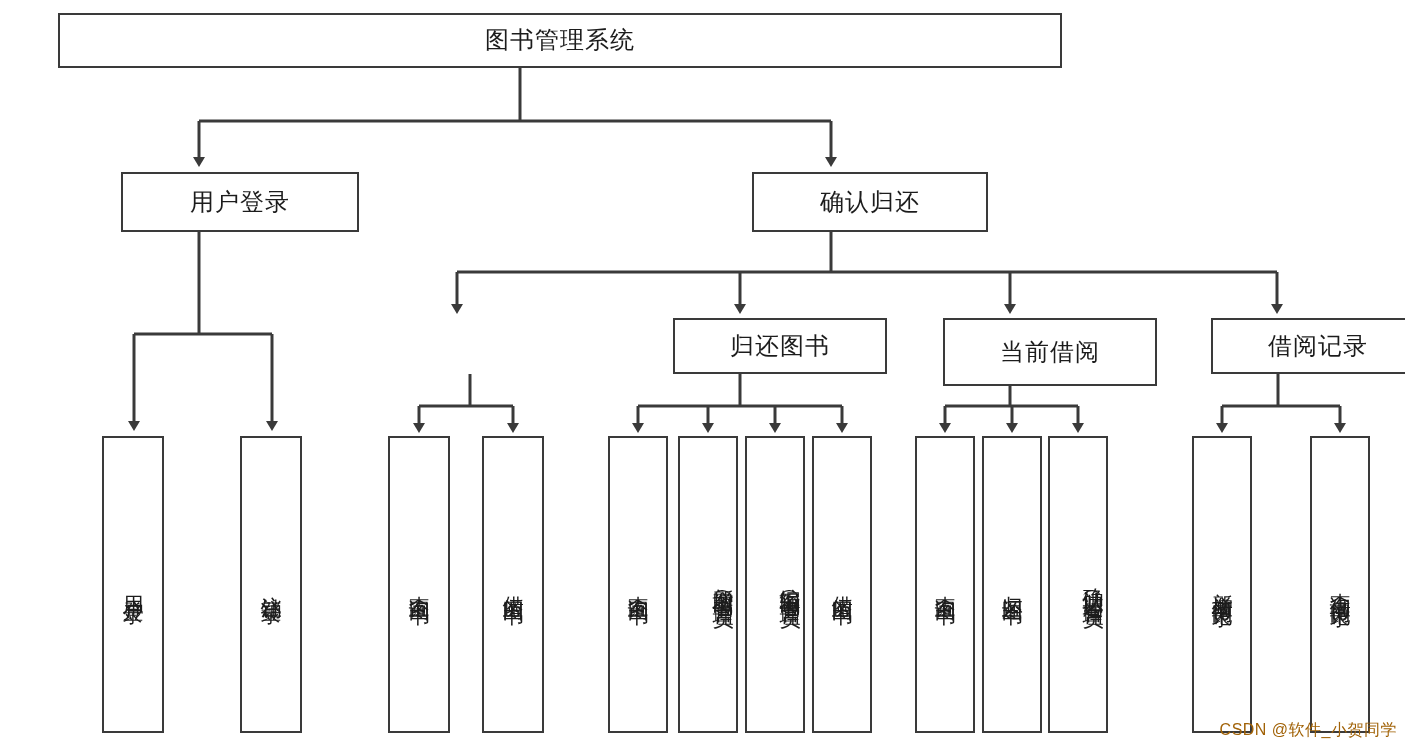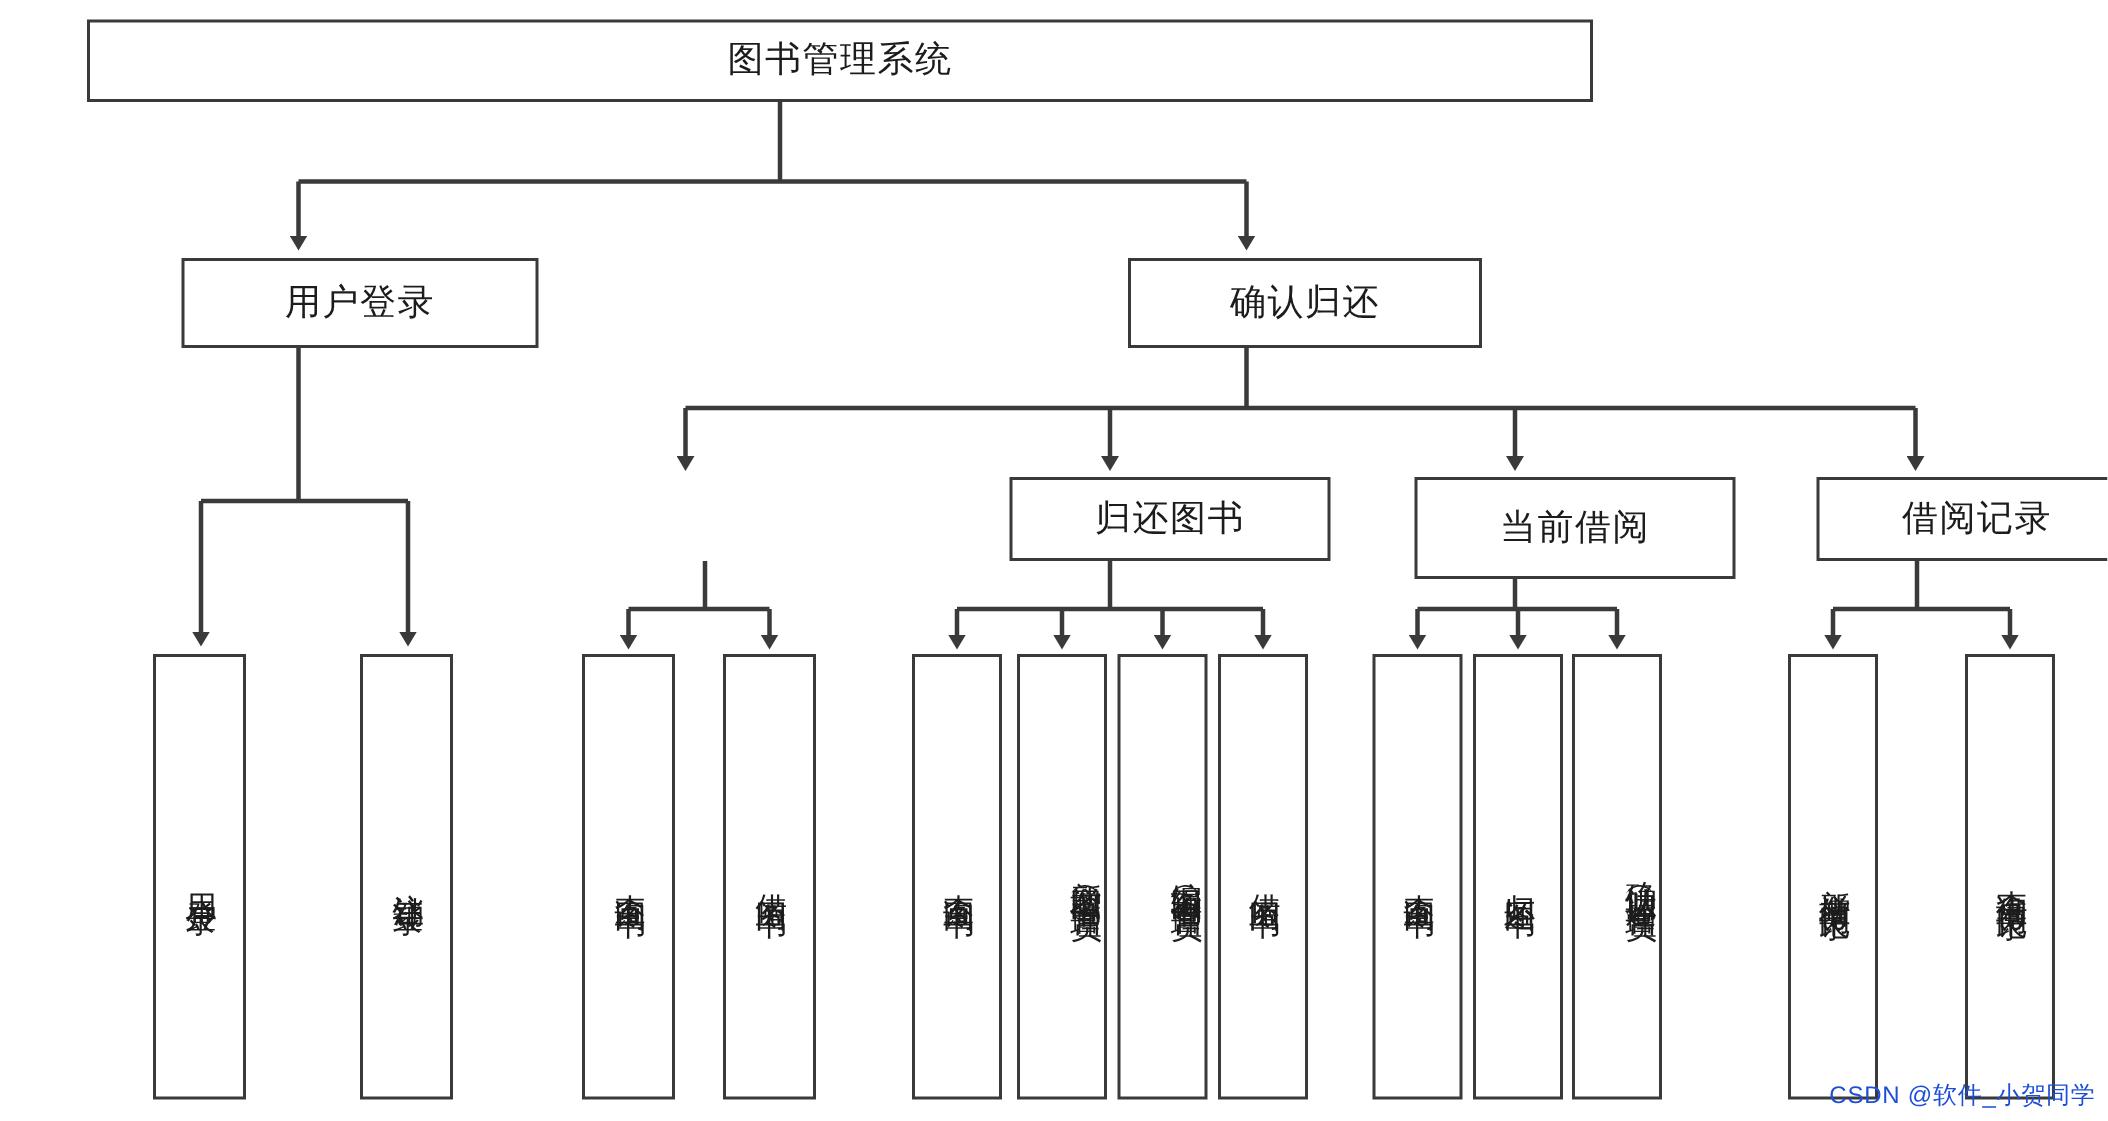--- a/index.html
+++ b/index.html
@@ -55,21 +55,21 @@
   }
   .nodelabel {
     display: block;
     white-space: pre-line;
   }
   #watermark {
     position: absolute;
     right: 8px;
     bottom: 6px;
     font-size: 16px;
-    color: #1d4ed8;
+    color: #a16207;
     letter-spacing: 0.5px;
     white-space: nowrap;
   }
 </style>
 </head>
 <body>
 
 <div id="canvas">
 
   <svg id="edges" viewBox="0 0 1405 747" xmlns="http://www.w3.org/2000/svg">

